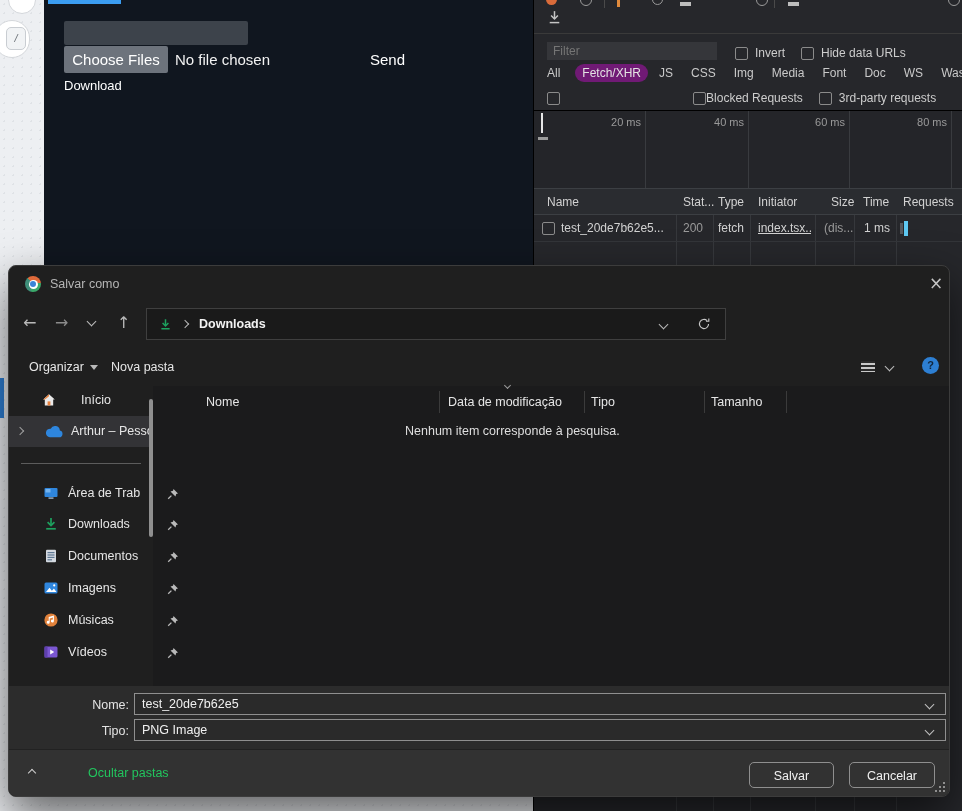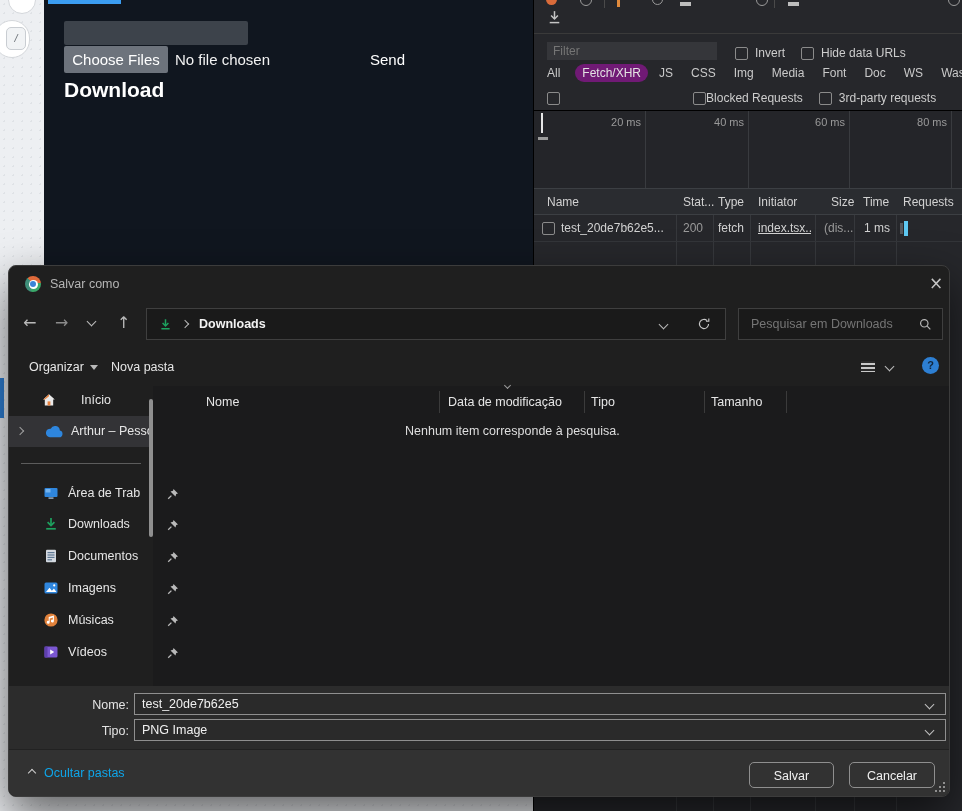--- a/index.html
+++ b/index.html
@@ -56,21 +56,21 @@
     <div class="abs" style="left:0;top:378px;width:4px;height:40px;background:#2f80d7;"></div>
   </div>
 
   <div class="abs webpage">
     <div class="abs" style="left:4px;top:0;width:73px;height:4px;background:#3b9df2;"></div>
     <div class="abs" style="left:20px;top:21px;width:184px;height:24px;background:#3d434b;border-radius:2px;"></div>
     <button class="abs" style="left:20px;top:46px;width:104px;height:27px;background:#6d737c;border:none;border-radius:2px;
                 color:#fff;font-size:15px;font-weight:500;font-family:'Liberation Sans',sans-serif;">Choose Files</button>
     <span class="abs" style="left:131px;top:51px;color:#f2f2f2;font-size:15px;font-weight:500;">No file chosen</span>
     <span class="abs" style="left:326px;top:51px;color:#fff;font-size:15px;font-weight:500;">Send</span>
-    <span class="abs" style="left:20px;top:78px;color:#fff;font-size:21px;font-weight:700;">Download</span>
+    <span class="abs" style="left:20px;top:78px;color:#fff;font-size:13px;font-weight:400;">Download</span>
   </div>
 
   <div class="abs devtools">
 
     <div class="abs" style="left:0;top:0;width:429px;height:8px;overflow:hidden;">
       <span class="abs" style="left:12px;top:-6px;width:11px;height:11px;border-radius:50%;background:#d96b3a;"></span>
       <span class="abs" style="left:46px;top:-6px;width:10px;height:10px;border-radius:50%;border:1.5px solid #9a9a9a;"></span>
       <span class="abs" style="left:70px;top:0;width:1px;height:8px;background:#4a4a4a;"></span>
       <span class="abs" style="left:83px;top:0;width:3px;height:7px;background:#e08a3c;"></span>
       <span class="abs" style="left:118px;top:-6px;width:9px;height:9px;border-radius:50%;border:1.5px solid #9a9a9a;"></span>
@@ -197,29 +197,20 @@
       <span style="margin-left:11px;color:#f2f2f2;font-weight:700;font-size:12.5px;">Downloads</span>
       <span class="cv cv-d" style="margin-left:auto;margin-right:30px;border-color:#b9b9b9;"></span>
       <span style="margin-right:14px;display:flex;">
         <svg width="14" height="14" viewBox="0 0 16 16">
             <path d="M13.2 8a5.2 5.2 0 1 1-1.7-3.85" fill="none" stroke="#c8c8c8" stroke-width="1.3"></path>
             <path d="M13.5 1.6v3.2h-3.2" fill="none" stroke="#c8c8c8" stroke-width="1.3"></path>
           </svg>
       </span>
     </div>
 
-    <div class="field-box" style="left:729px;top:42px;width:205px;height:32px;">
-      <input style="margin-left: 10px; width: 150px; background: transparent; border: none; outline: none; color: rgb(143, 143, 143); font-size: 12.5px;" placeholder="Pesquisar em Downloads">
-      <span style="margin-left:auto;margin-right:10px;display:flex;">
-        <svg width="13" height="13" viewBox="0 0 14 14">
-            <circle cx="5.7" cy="5.7" r="4" fill="none" stroke="#b5b5b5" stroke-width="1.3"></circle>
-            <path d="M8.8 8.8l3.4 3.4" stroke="#b5b5b5" stroke-width="1.3"></path>
-          </svg>
-      </span>
-    </div>
 
     <div class="abs" style="left:20px;top:94px;display:flex;align-items:center;gap:6px;">
       <span>Organizar</span>
       <span style="width:0;height:0;border-left:4px solid transparent;border-right:4px solid transparent;border-top:5px solid #b9b9b9;"></span>
     </div>
     <span class="abs" style="left:102px;top:94px;">Nova pasta</span>
     <span class="abs" style="left:850px;top:93px;width:18px;height:15px;background:#c9c9c9;border-radius:2px;
                  background-image:repeating-linear-gradient(#c9c9c9 0 2px,#2a2a2a 2px 4px);background-clip:content-box;padding:2px 2px;box-sizing:border-box;"></span>
     <span class="cv cv-d abs" style="left:877px;top:97px;"></span>
     <span class="abs" style="left:913px;top:91px;width:17px;height:17px;border-radius:50%;background:#2d7fd3;color:#10253c;
@@ -376,20 +367,20 @@
 
     <span class="abs" style="left:60px;top:458px;width:60px;text-align:right;color:#e3e3e3;">Tipo:</span>
     <div class="abs" style="left:125px;top:453px;width:812px;height:22px;background:#2a2a2a;border:1px solid #8f8f8f;box-sizing:border-box;display:flex;align-items:center;">
       <span style="padding-left:7px;color:#f0f0f0;">PNG Image</span>
       <span class="cv cv-d" style="margin-left:auto;margin-right:12px;border-color:#c0c0c0;"></span>
     </div>
 
     <div class="abs" style="left:0;top:483px;width:940px;height:49px;background:#323232;border-top:1px solid #222;box-sizing:border-box;">
       <div class="abs" style="left:20px;top:16px;display:flex;align-items:center;gap:9px;">
         <span class="cv cv-u" style="width:5px;height:5px;border-color:#cfcfcf;"></span>
-        <span style="color:#0ea5e9;">Ocultar pastas</span>
+        <span style="color:#22c55e;margin-left:44px;">Ocultar pastas</span>
       </div>
       <button class="btn" style="left:740px;top:12px;width:85px;font-size:12.5px;font-family:'Liberation Sans',sans-serif;">Salvar</button>
       <button class="btn" style="left:840px;top:12px;width:86px;font-size:12.5px;font-family:'Liberation Sans',sans-serif;">Cancelar</button>
       <span class="grip abs" style="left:926px;top:40px;"></span>
     </div>
   </div>
 </div>
 
 </body></html>

